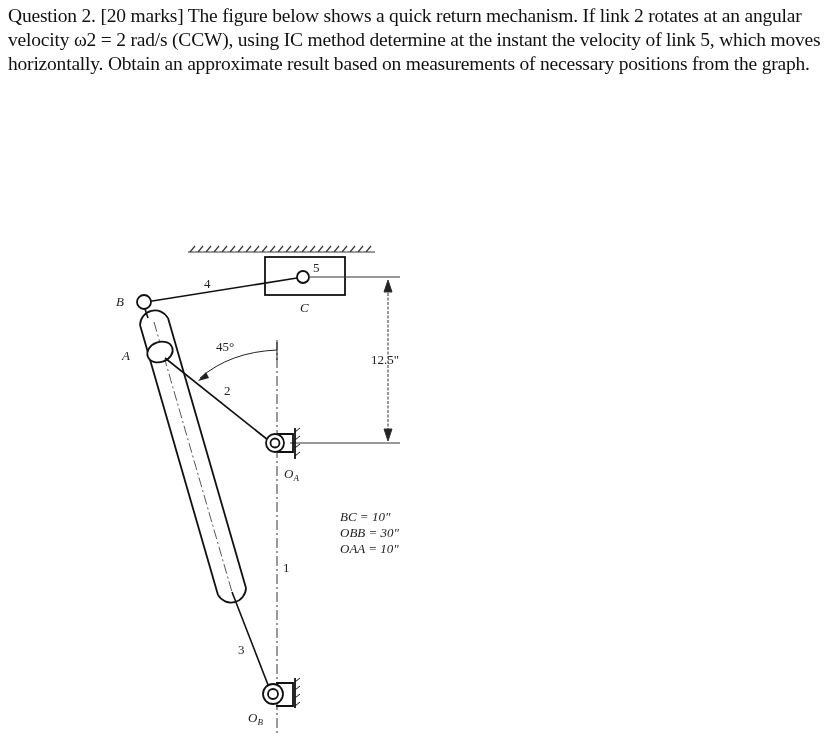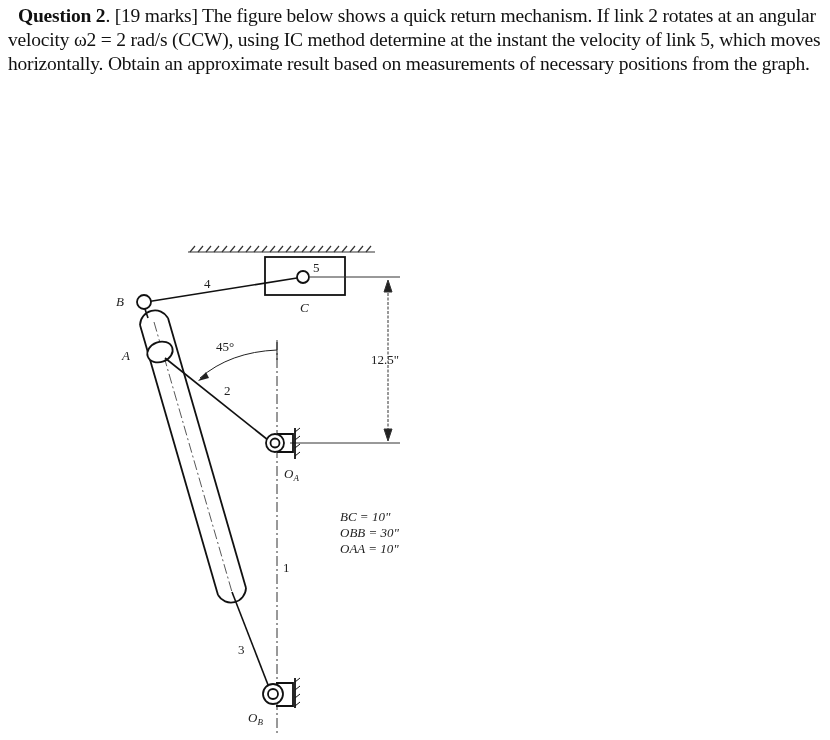--- a/index.html
+++ b/index.html
@@ -1,27 +1,27 @@
 <!DOCTYPE html>
 <html><head>
 <meta charset="utf-8">
 <style>
   html, body { margin:0; padding:0; background:#ffffff; }
   body { width:830px; height:740px; position:relative; overflow:hidden; font-family:"Liberation Serif", serif; color:#111; }
   .question { position:absolute; left:8px; top:4px; width:820px; font-size:19.5px; line-height:24px; letter-spacing:-0.2px; }
-  .question b { font-weight:bold;margin-left:10px; }
+  .question b { font-weight:normal; }
   svg.figure { position:absolute; left:0; top:0; }
   .lbl { font-family:"Liberation Serif", serif; font-size:13px; fill:#222; }
   .lbl-i { font-family:"Liberation Serif", serif; font-size:13px; font-style:italic; fill:#222; }
 </style>
 </head>
 <body>
 
 <div class="question">
-  <b>Question 2</b>. <span>[19 marks]</span> <span>The figure below shows a quick return mechanism. If link 2 rotates at an angular velocity ω2 = 2 rad/s (CCW), using IC method determine at the instant the velocity of link 5, which moves horizontally. Obtain an approximate result based on measurements of necessary positions from the graph.</span>
+  <b>Question 2</b>. <span>[20 marks]</span> <span>The figure below shows a quick return mechanism. If link 2 rotates at an angular velocity ω2 = 2 rad/s (CCW), using IC method determine at the instant the velocity of link 5, which moves horizontally. Obtain an approximate result based on measurements of necessary positions from the graph.</span>
 </div>
 
 <svg class="figure" width="830" height="740" viewBox="0 0 830 740">
 
   <g stroke="#333" stroke-width="1.2">
     <line x1="188" y1="252" x2="375" y2="252"></line>
     <g>
       <line x1="190" y1="252" x2="195" y2="246"></line>
         <line x1="198" y1="252" x2="203" y2="246"></line>
         <line x1="206" y1="252" x2="211" y2="246"></line>

